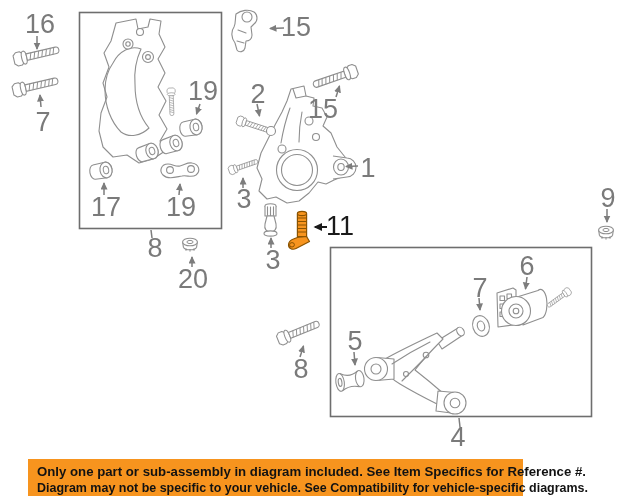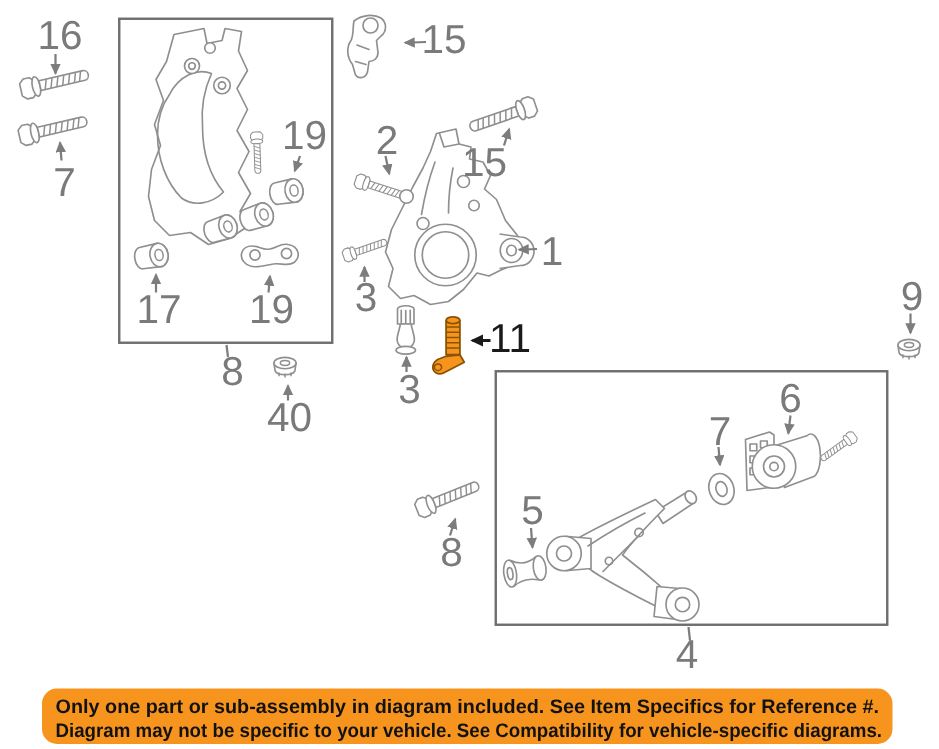--- a/index.html
+++ b/index.html
@@ -22,23 +22,22 @@
 
   
   .plabel {
     position:absolute; transform:translate(-50%,-50%);
     font-size:27px; line-height:1; color:var(--label-gray,#7a7a7a); white-space:nowrap;
   }
   .plabel.hl { color:var(--highlight-label,#1a1a1a); }
 
   
   .banner {
-    position:absolute; left:28px; top:459px; width:567px; height:37px;
+    position:absolute; left:28px; top:459px; width:495px; height:37px;
     background:var(--banner-bg,#f7941e);
-    border-radius:10px;
   }
   .banner text {
     font-family:"Liberation Sans", sans-serif; font-size:13px; font-weight:bold;
     fill:var(--banner-text,#121212);
   }
 </style>
 </head>
 <body>
 
 <div class="stage">
@@ -207,21 +206,21 @@
   <div class="plabel" style="left:43px;top:122px">7</div>
   <div class="plabel" style="left:296px;top:27px">15</div>
   <div class="plabel" style="left:203px;top:91px">19</div>
   <div class="plabel" style="left:258px;top:94px">2</div>
   <div class="plabel" style="left:323px;top:109px">15</div>
   <div class="plabel" style="left:368px;top:168px">1</div>
   <div class="plabel" style="left:244px;top:199px">3</div>
   <div class="plabel" style="left:106px;top:207px">17</div>
   <div class="plabel" style="left:181px;top:207px">19</div>
   <div class="plabel" style="left:155px;top:248px">8</div>
-  <div class="plabel" style="left:193px;top:279px">40</div>
+  <div class="plabel" style="left:193px;top:279px">20</div>
   <div class="plabel" style="left:273px;top:260px">3</div>
   <div class="plabel hl" style="left:340px;top:226px">11</div>
   <div class="plabel" style="left:608px;top:198px">9</div>
   <div class="plabel" style="left:527px;top:266px">6</div>
   <div class="plabel" style="left:480px;top:288px">7</div>
   <div class="plabel" style="left:355px;top:341px">5</div>
   <div class="plabel" style="left:301px;top:369px">8</div>
   <div class="plabel" style="left:458px;top:437px">4</div>
 
   <div class="banner">

